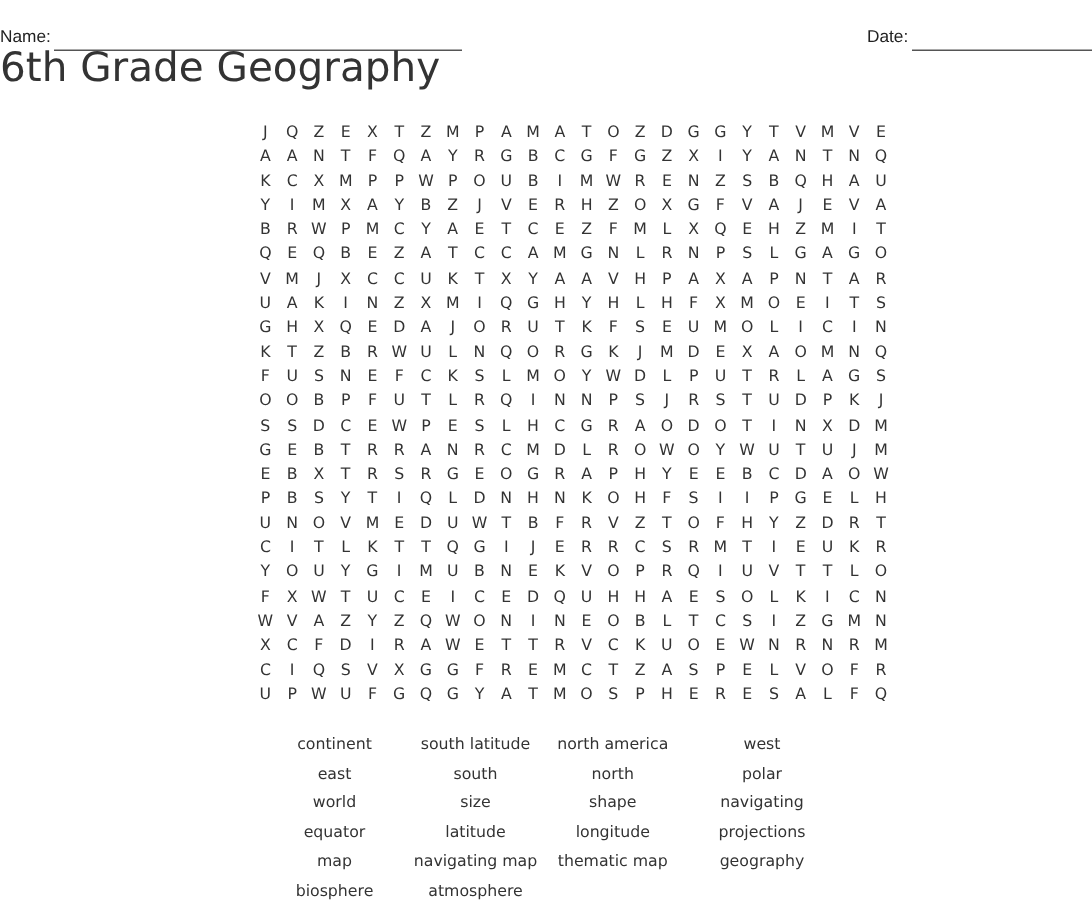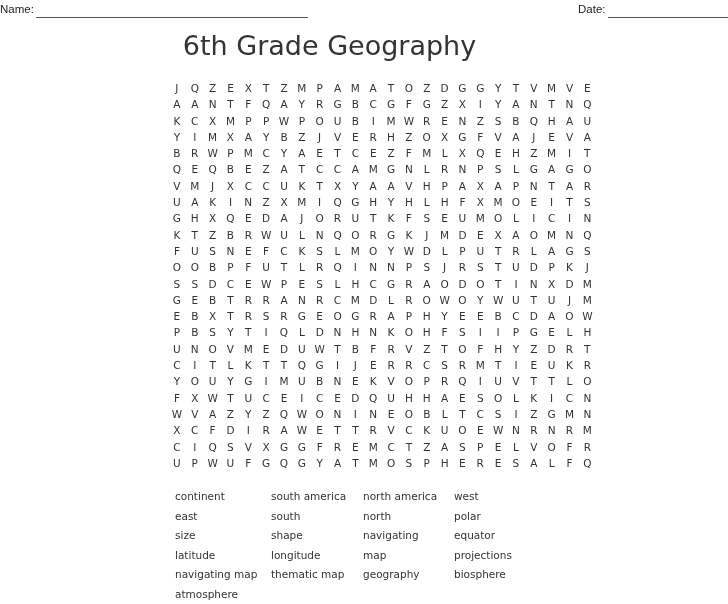--- a/index.html
+++ b/index.html
@@ -1,28 +1,28 @@
 <!DOCTYPE html>
 <html><head>
 <meta charset="utf-8">
 <style>
   html, body { margin:0; padding:0; background:#ffffff; }
   body { width:728px; height:604px; position:relative; overflow:hidden; font-family:"DejaVu Sans", sans-serif; color:#333; }
-  .hdr { position:absolute; top:0; font-family:"Liberation Sans", sans-serif; font-size:11.5px; color:#222; line-height:18px; }
+  .hdr { position:absolute; top:16px; font-family:"Liberation Sans", sans-serif; font-size:11.5px; color:#222; line-height:18px; }
   .hdr .line { display:inline-block; border-bottom:1px solid #555; vertical-align:bottom; height:13px; }
   #name-field { left:0; }
   #name-field .line { width:272px; margin-left:2px; }
   #date-field { left:578px; }
   #date-field .line { width:120px; margin-left:2px; }
-  .title { position:absolute; top:30px; left:0; width:659px; text-align:center; font-family:"DejaVu Sans", sans-serif; font-size:27px; color:#333; letter-spacing:0px; }
+  .title { position:absolute; top:30px; left:0; width:659px; text-align:left; font-family:"DejaVu Sans", sans-serif; font-size:27px; color:#333; letter-spacing:0px; }
   .grid { position:absolute; left:168px; top:80px; }
   .grow { display:flex; height:16.3px; }
   .cell { width:17.85px; text-align:center; font-size:10.5px; line-height:16.3px; color:#333; font-family:"DejaVu Sans", sans-serif; }
   .words { position:absolute; left:175px; top:487px; width:400px; display:grid; grid-template-columns:96px 92px 91px 108px; row-gap:0; }
-  .word { font-size:10.5px; line-height:19.6px; color:#333; font-family:"DejaVu Sans", sans-serif; white-space:nowrap; }
+  .word { font-size:10.5px; line-height:19.6px; text-align:center; color:#333; font-family:"DejaVu Sans", sans-serif; white-space:nowrap; }
 </style>
 </head>
 <body>
 
 <div class="hdr" id="name-field">
   <span>Name:</span><span class="line"></span>
 </div>
 <div class="hdr" id="date-field">
   <span>Date:</span><span class="line"></span>
 </div>
@@ -651,33 +651,34 @@
       <span class="cell">S</span>
       <span class="cell">A</span>
       <span class="cell">L</span>
       <span class="cell">F</span>
       <span class="cell">Q</span>
     </div>
   </div>
 
 <div class="words" id="words">
     <div class="word">continent</div>
-    <div class="word">south america</div>
+    <div class="word">south latitude</div>
     <div class="word">north america</div>
     <div class="word">west</div>
     <div class="word">east</div>
     <div class="word">south</div>
     <div class="word">north</div>
     <div class="word">polar</div>
+    <div class="word">world</div>
     <div class="word">size</div>
     <div class="word">shape</div>
     <div class="word">navigating</div>
     <div class="word">equator</div>
     <div class="word">latitude</div>
     <div class="word">longitude</div>
+    <div class="word">projections</div>
     <div class="word">map</div>
-    <div class="word">projections</div>
     <div class="word">navigating map</div>
     <div class="word">thematic map</div>
     <div class="word">geography</div>
     <div class="word">biosphere</div>
     <div class="word">atmosphere</div>
   </div>
 
 </body></html>

